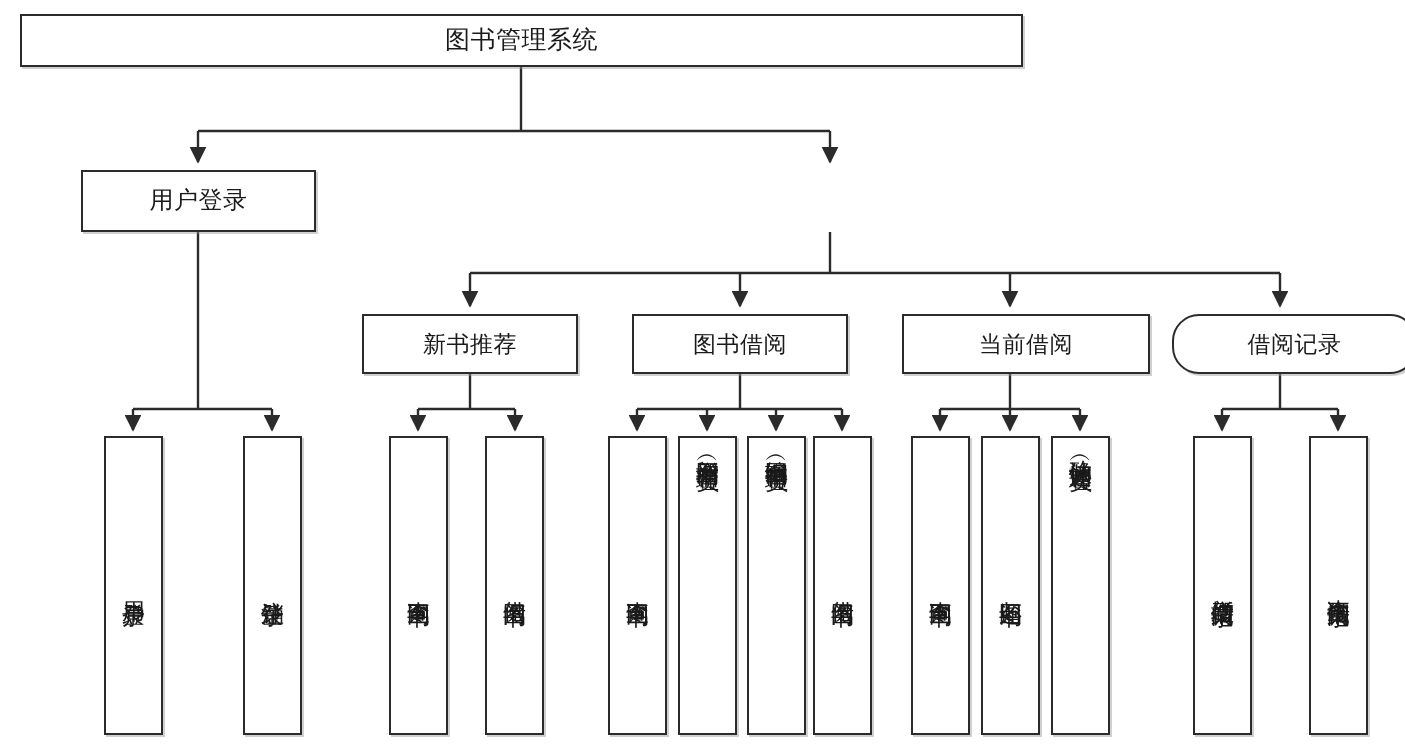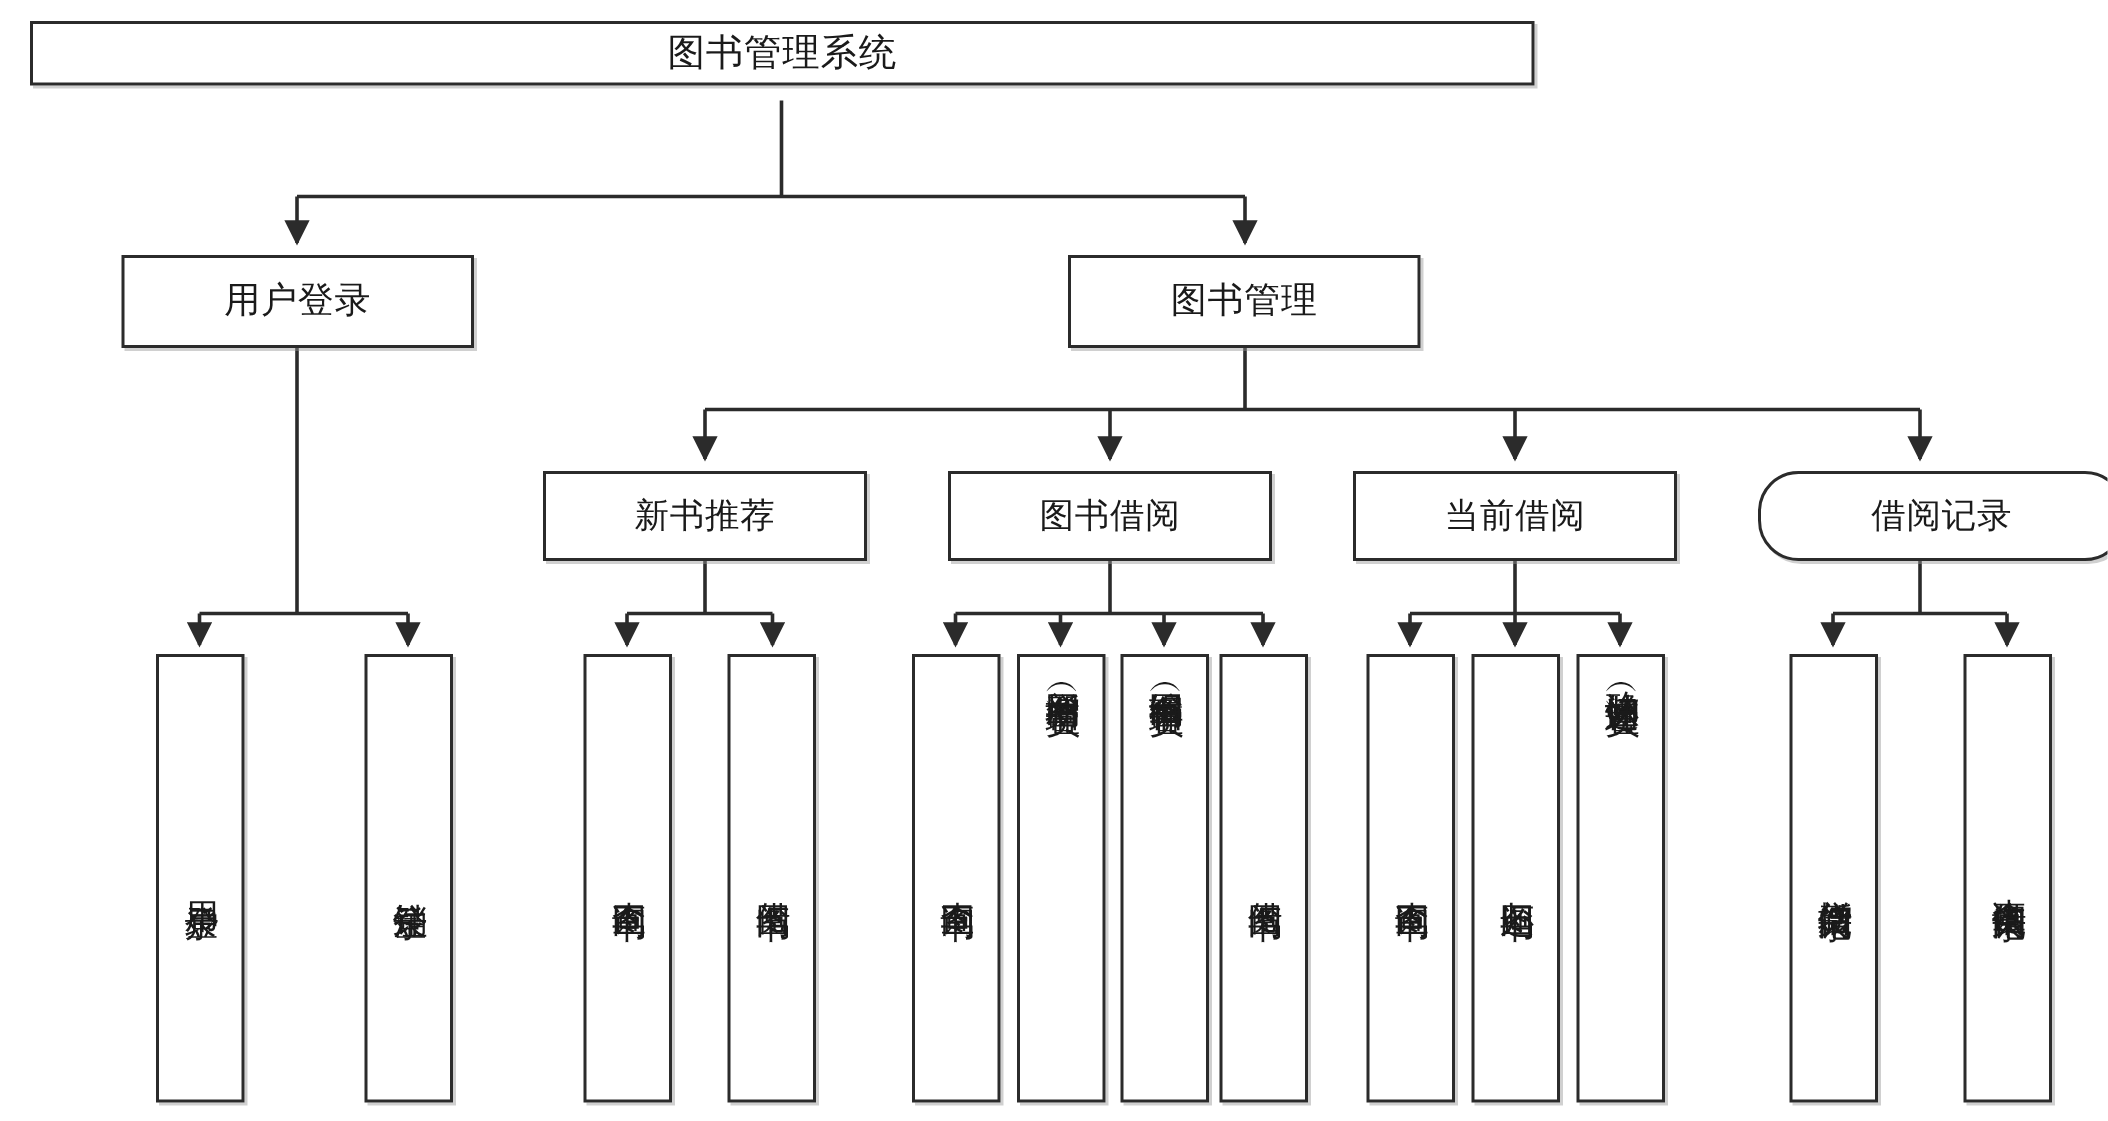--- a/index.html
+++ b/index.html
@@ -118,38 +118,35 @@
       <path d="M 1010 409 L 1010 430" marker-end="url(#arrow)"></path>
       <path d="M 1080 409 L 1080 430" marker-end="url(#arrow)"></path>
 
       <path d="M 1280 374 L 1280 409"></path>
       <path d="M 1222 409 L 1338 409"></path>
       <path d="M 1222 409 L 1222 430" marker-end="url(#arrow)"></path>
       <path d="M 1338 409 L 1338 430" marker-end="url(#arrow)"></path>
     </g>
   </svg>
 
-  <div class="node root" style="left:20px; top:14px; width:1003px; height:43px;">
+  <div class="node root" style="left:20px; top:14px; width:1003px; height:53px;">
     <span class="node-label">图书管理系统</span>
   </div>
 
   <div class="node lvl2" style="left:81px; top:170px; width:235px; height:62px;">
     <span class="node-label">用户登录</span>
-  </div>
-  <div class="node lvl2" style="left:712px; top:170px; width:235px; height:62px;">
-    <span class="node-label">图书管理</span>
   </div>
 
   <div class="node lvl3" style="left:632px; top:314px; width:216px; height:60px;">
     <span class="node-label">图书借阅</span>
   </div>
   <div class="node lvl3" style="left:362px; top:314px; width:216px; height:60px;">
     <span class="node-label">新书推荐</span>
   </div>
-  <div class="node lvl3" style="left:902px; top:314px; width:216px; height:60px;">
+  <div class="node lvl3" style="left:902px; top:314px; width:248px; height:60px;">
     <span class="node-label">当前借阅</span>
   </div>
   <div class="node lvl3" style="left:1172px; top:314px; width:245px; height:60px;border-radius:27px;">
     <span class="node-label">借阅记录</span>
   </div>
 
   <div class="node leaf vcenter" style="left:104px; top:436px; width:59px; height:299px;">
     <span class="node-label">用户登录</span>
   </div>
   <div class="node leaf vcenter" style="left:243px; top:436px; width:59px; height:299px;">

